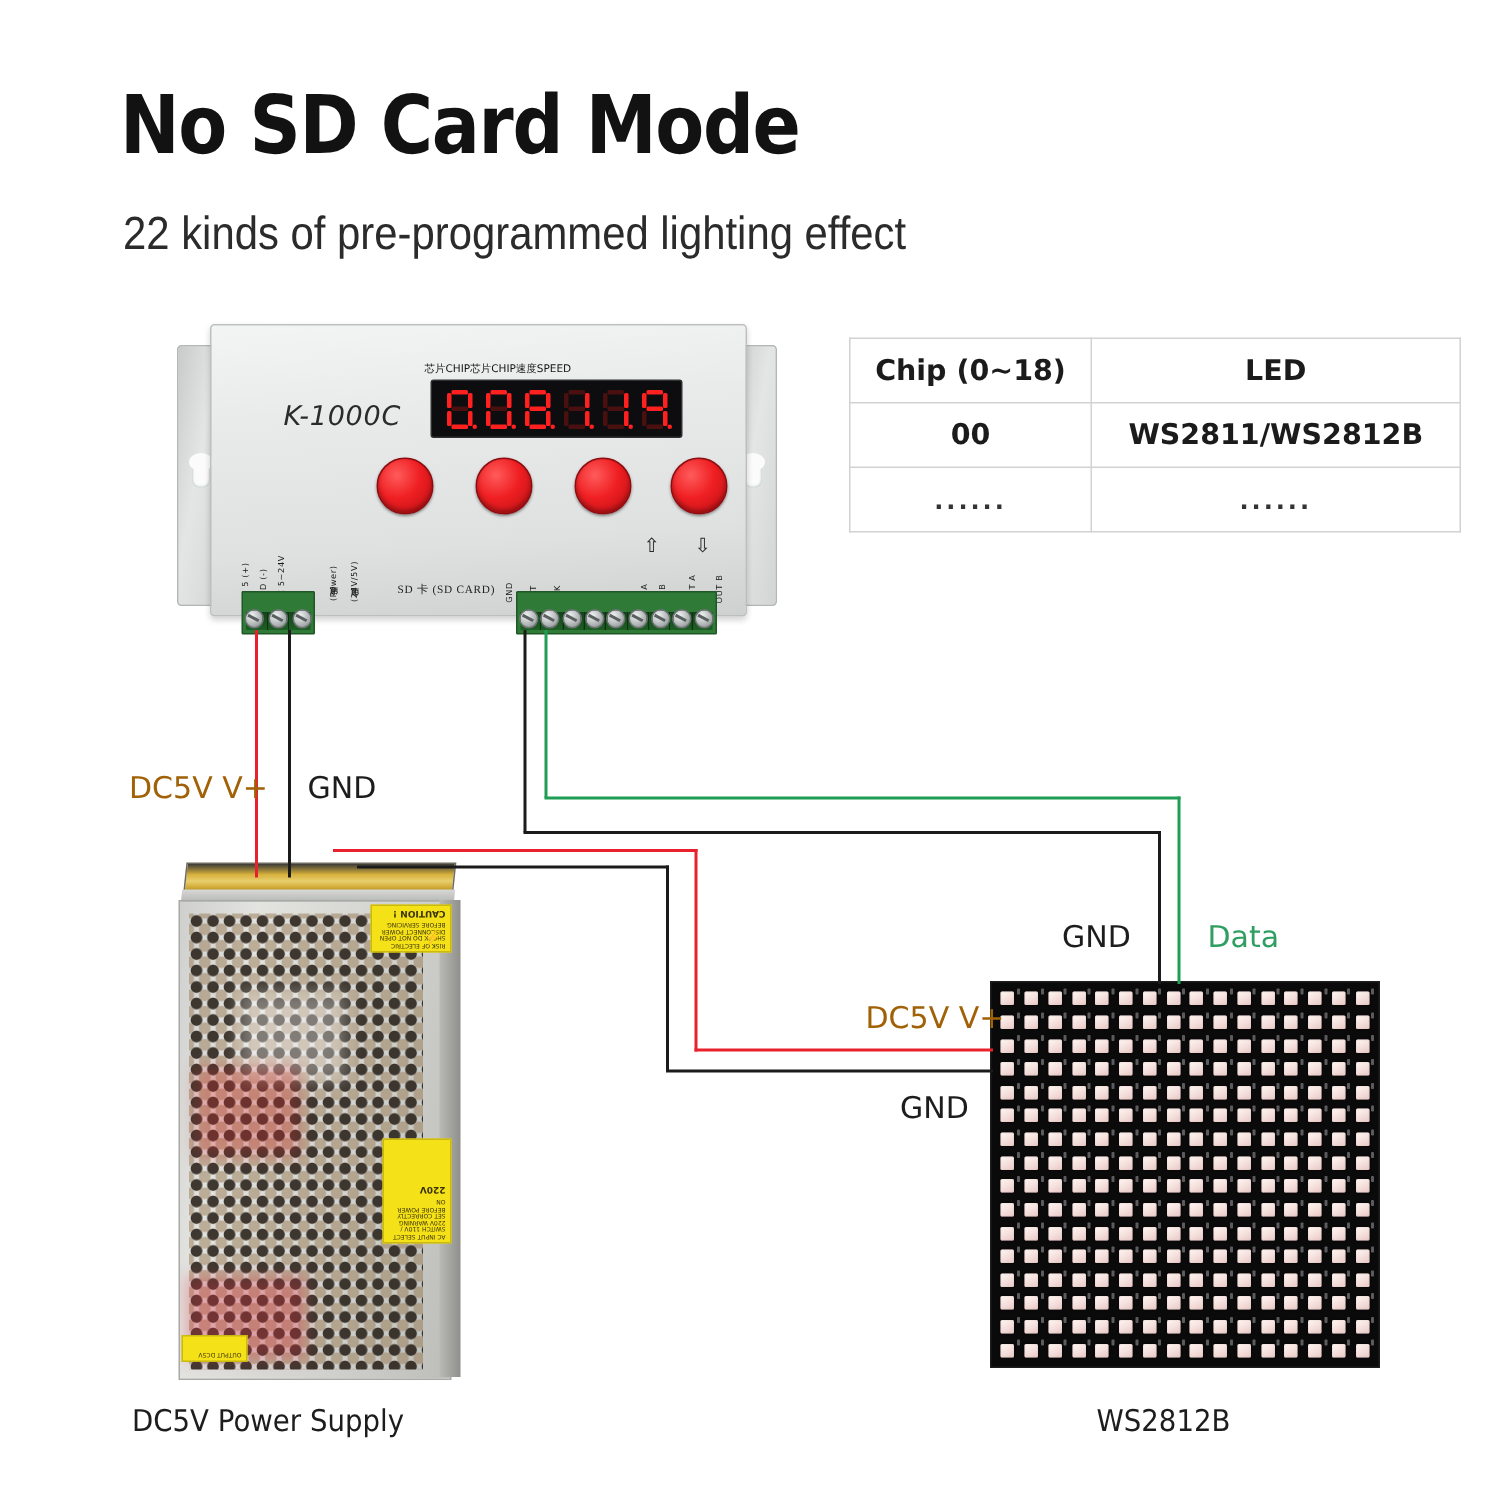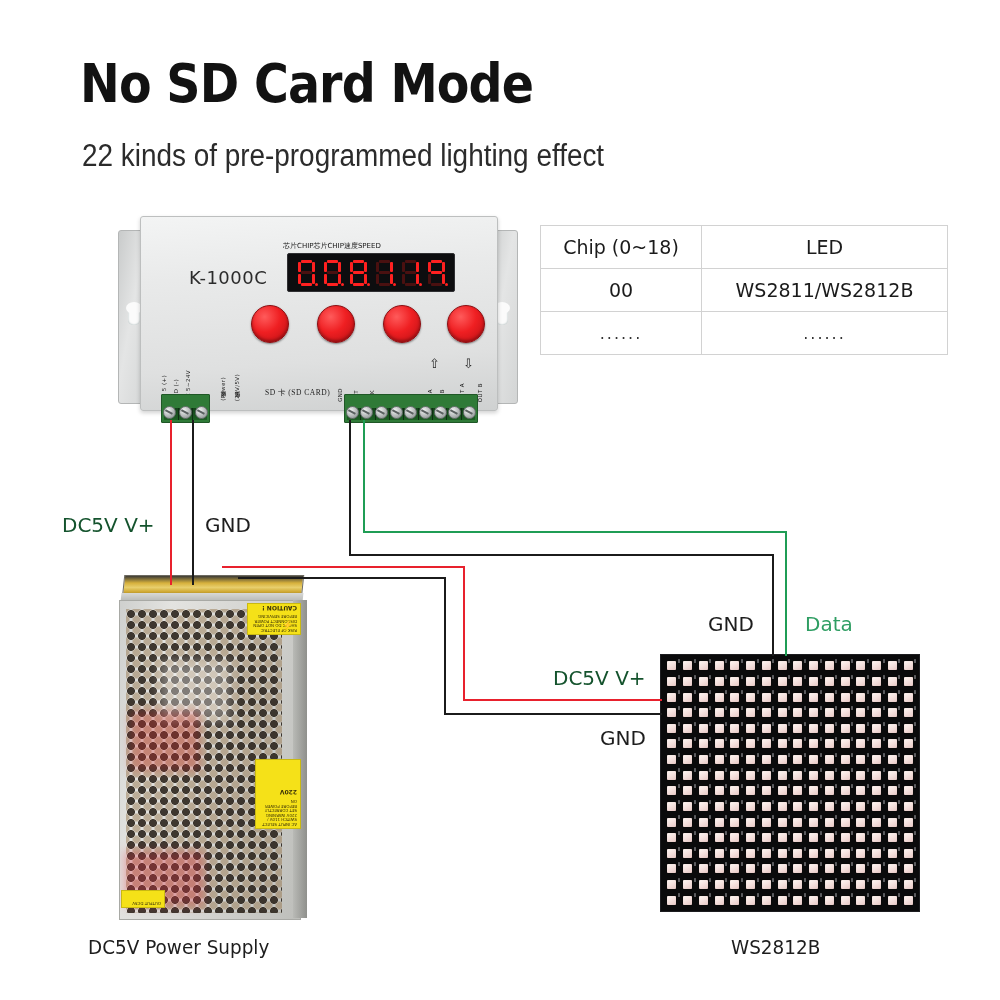--- a/index.html
+++ b/index.html
@@ -21,22 +21,22 @@
   }
   .subtitle{
     position:absolute;left:82px;top:138px;
     font-size:31px;line-height:36px;color:#2b2b2b;
     transform:scaleX(.9);transform-origin:left top;
     white-space:nowrap;
   }
 
   
   .spec-table{
-    position:absolute;left:540px;top:225px;width:408px;
-    border-collapse:collapse;table-layout:fixed;
+    position:absolute;left:566px;top:225px;width:408px;
+    border-collapse:collapse;table-layout:fixed;font-weight:bold;
   }
   .spec-table td{
     border:1px solid #d2d2d2;
     height:40px;text-align:center;vertical-align:middle;
     font-size:19px;color:#1b1b1b;
     font-family:"DejaVu Sans",sans-serif;
   }
   .spec-table td.c0{width:158px;}
   .spec-table td.dots{letter-spacing:2px;font-size:16px;color:#333;}
 
@@ -63,20 +63,21 @@
   .ctrl .body{
     position:absolute;left:22px;top:0;width:356px;height:193px;
     background:linear-gradient(176deg,#f3f4f4 0%,#e9eaea 30%,#dfe0e0 72%,#cfd1d1 100%);
     border:1px solid #bdbfbf;border-radius:3px;
     box-shadow:0 2px 4px rgba(0,0,0,.18);
   }
   .ctrl .model{
     position:absolute;left:48px;top:50px;
     font-size:18px;color:#2b2b2b;letter-spacing:.5px;
     font-family:"DejaVu Sans",sans-serif;
+    font-style:italic;
   }
   .hdr-labels{
     position:absolute;left:142px;top:24px;width:172px;
     display:flex;justify-content:flex-start;
     font-size:7px;color:#141414;font-family:"DejaVu Sans",sans-serif;
   }
   .hdr-labels span{white-space:nowrap;}
   .lcd{
     position:absolute;left:146px;top:36px;width:156px;height:37px;
     background:#0d0d0f;border:1px solid #303033;border-radius:2px;
@@ -217,21 +218,21 @@
   
   .w{position:absolute;}
   .wv{width:2px;}
   .wh{height:2px;}
   .red{background:#e8212d;}
   .blk{background:#1b1b1b;}
   .grn{background:#1f9d55;}
 
   
   .wlab{position:absolute;font-size:20px;font-family:"DejaVu Sans",sans-serif;white-space:nowrap;}
-  .wlab.r{color:#14532d;}
+  .wlab.r{color:#a16207;margin-left:24px;}
   .wlab.k{color:#1d1d1d;}
   .wlab.g{color:#2f9e63;}
 
   .cap{
     position:absolute;font-size:20px;color:#1d1d1d;
     font-family:"DejaVu Sans",sans-serif;white-space:nowrap;
     transform:scaleX(.92);transform-origin:left top;
   }
 </style>
 </head>

